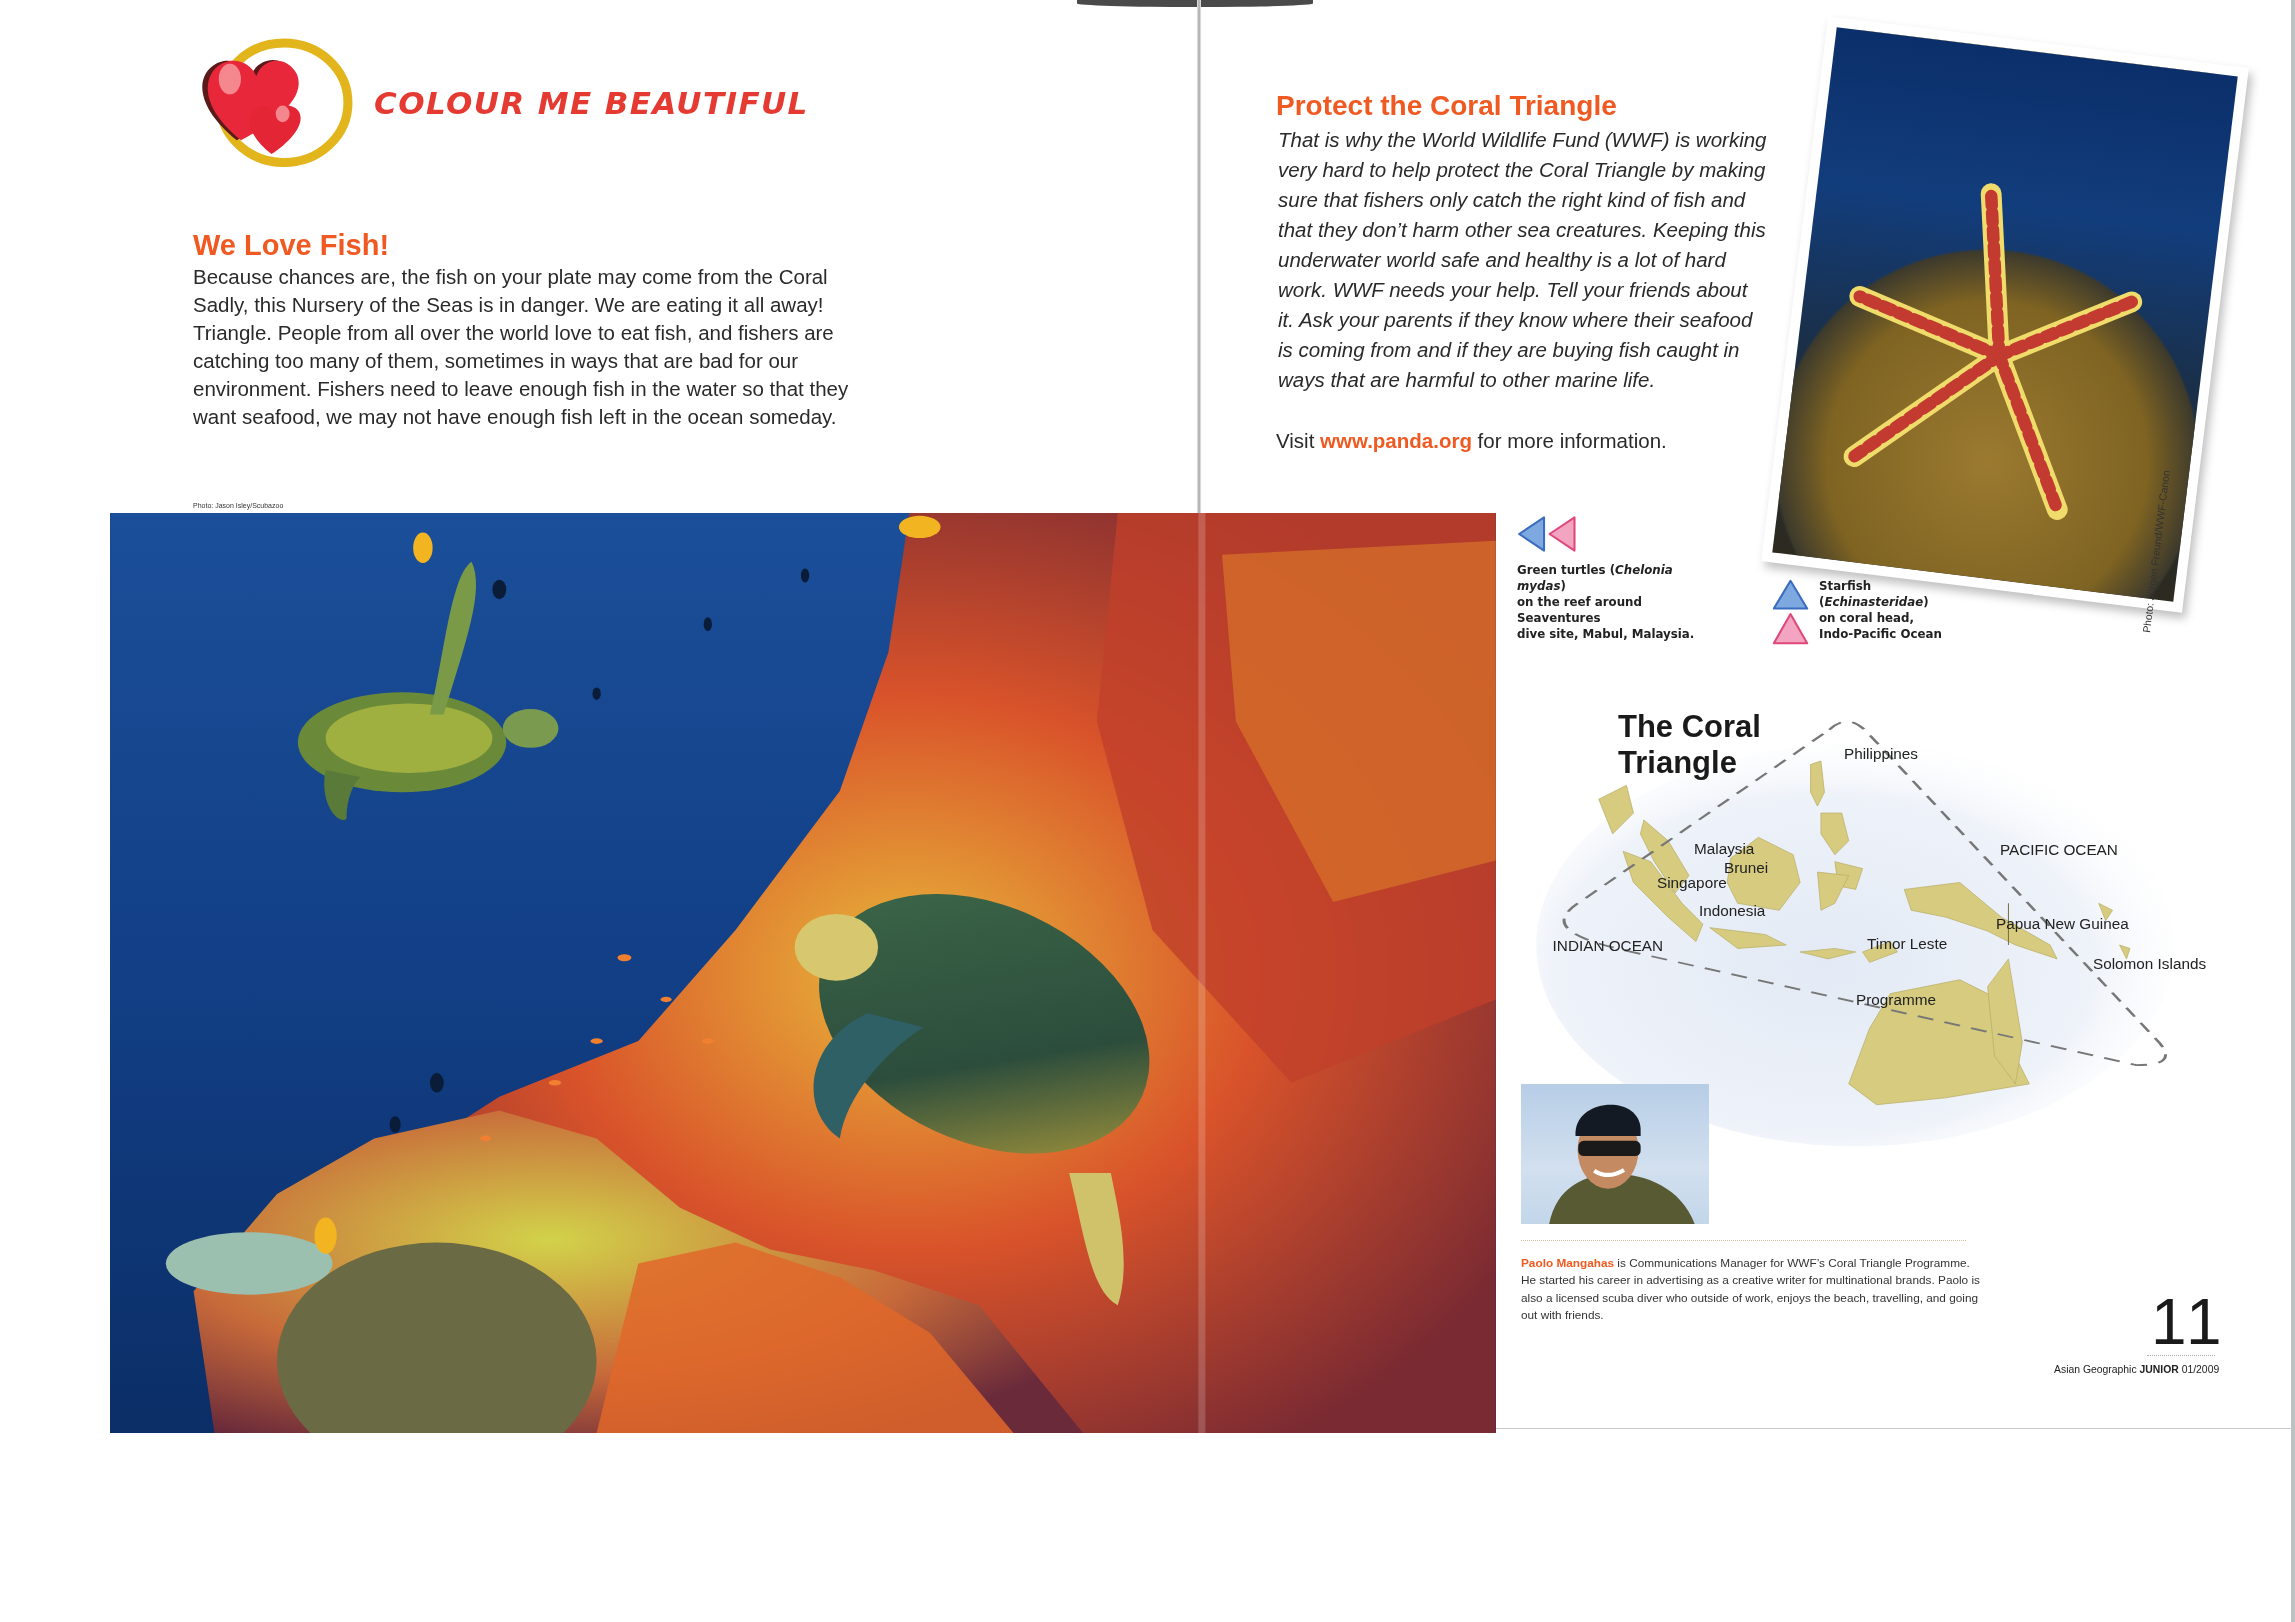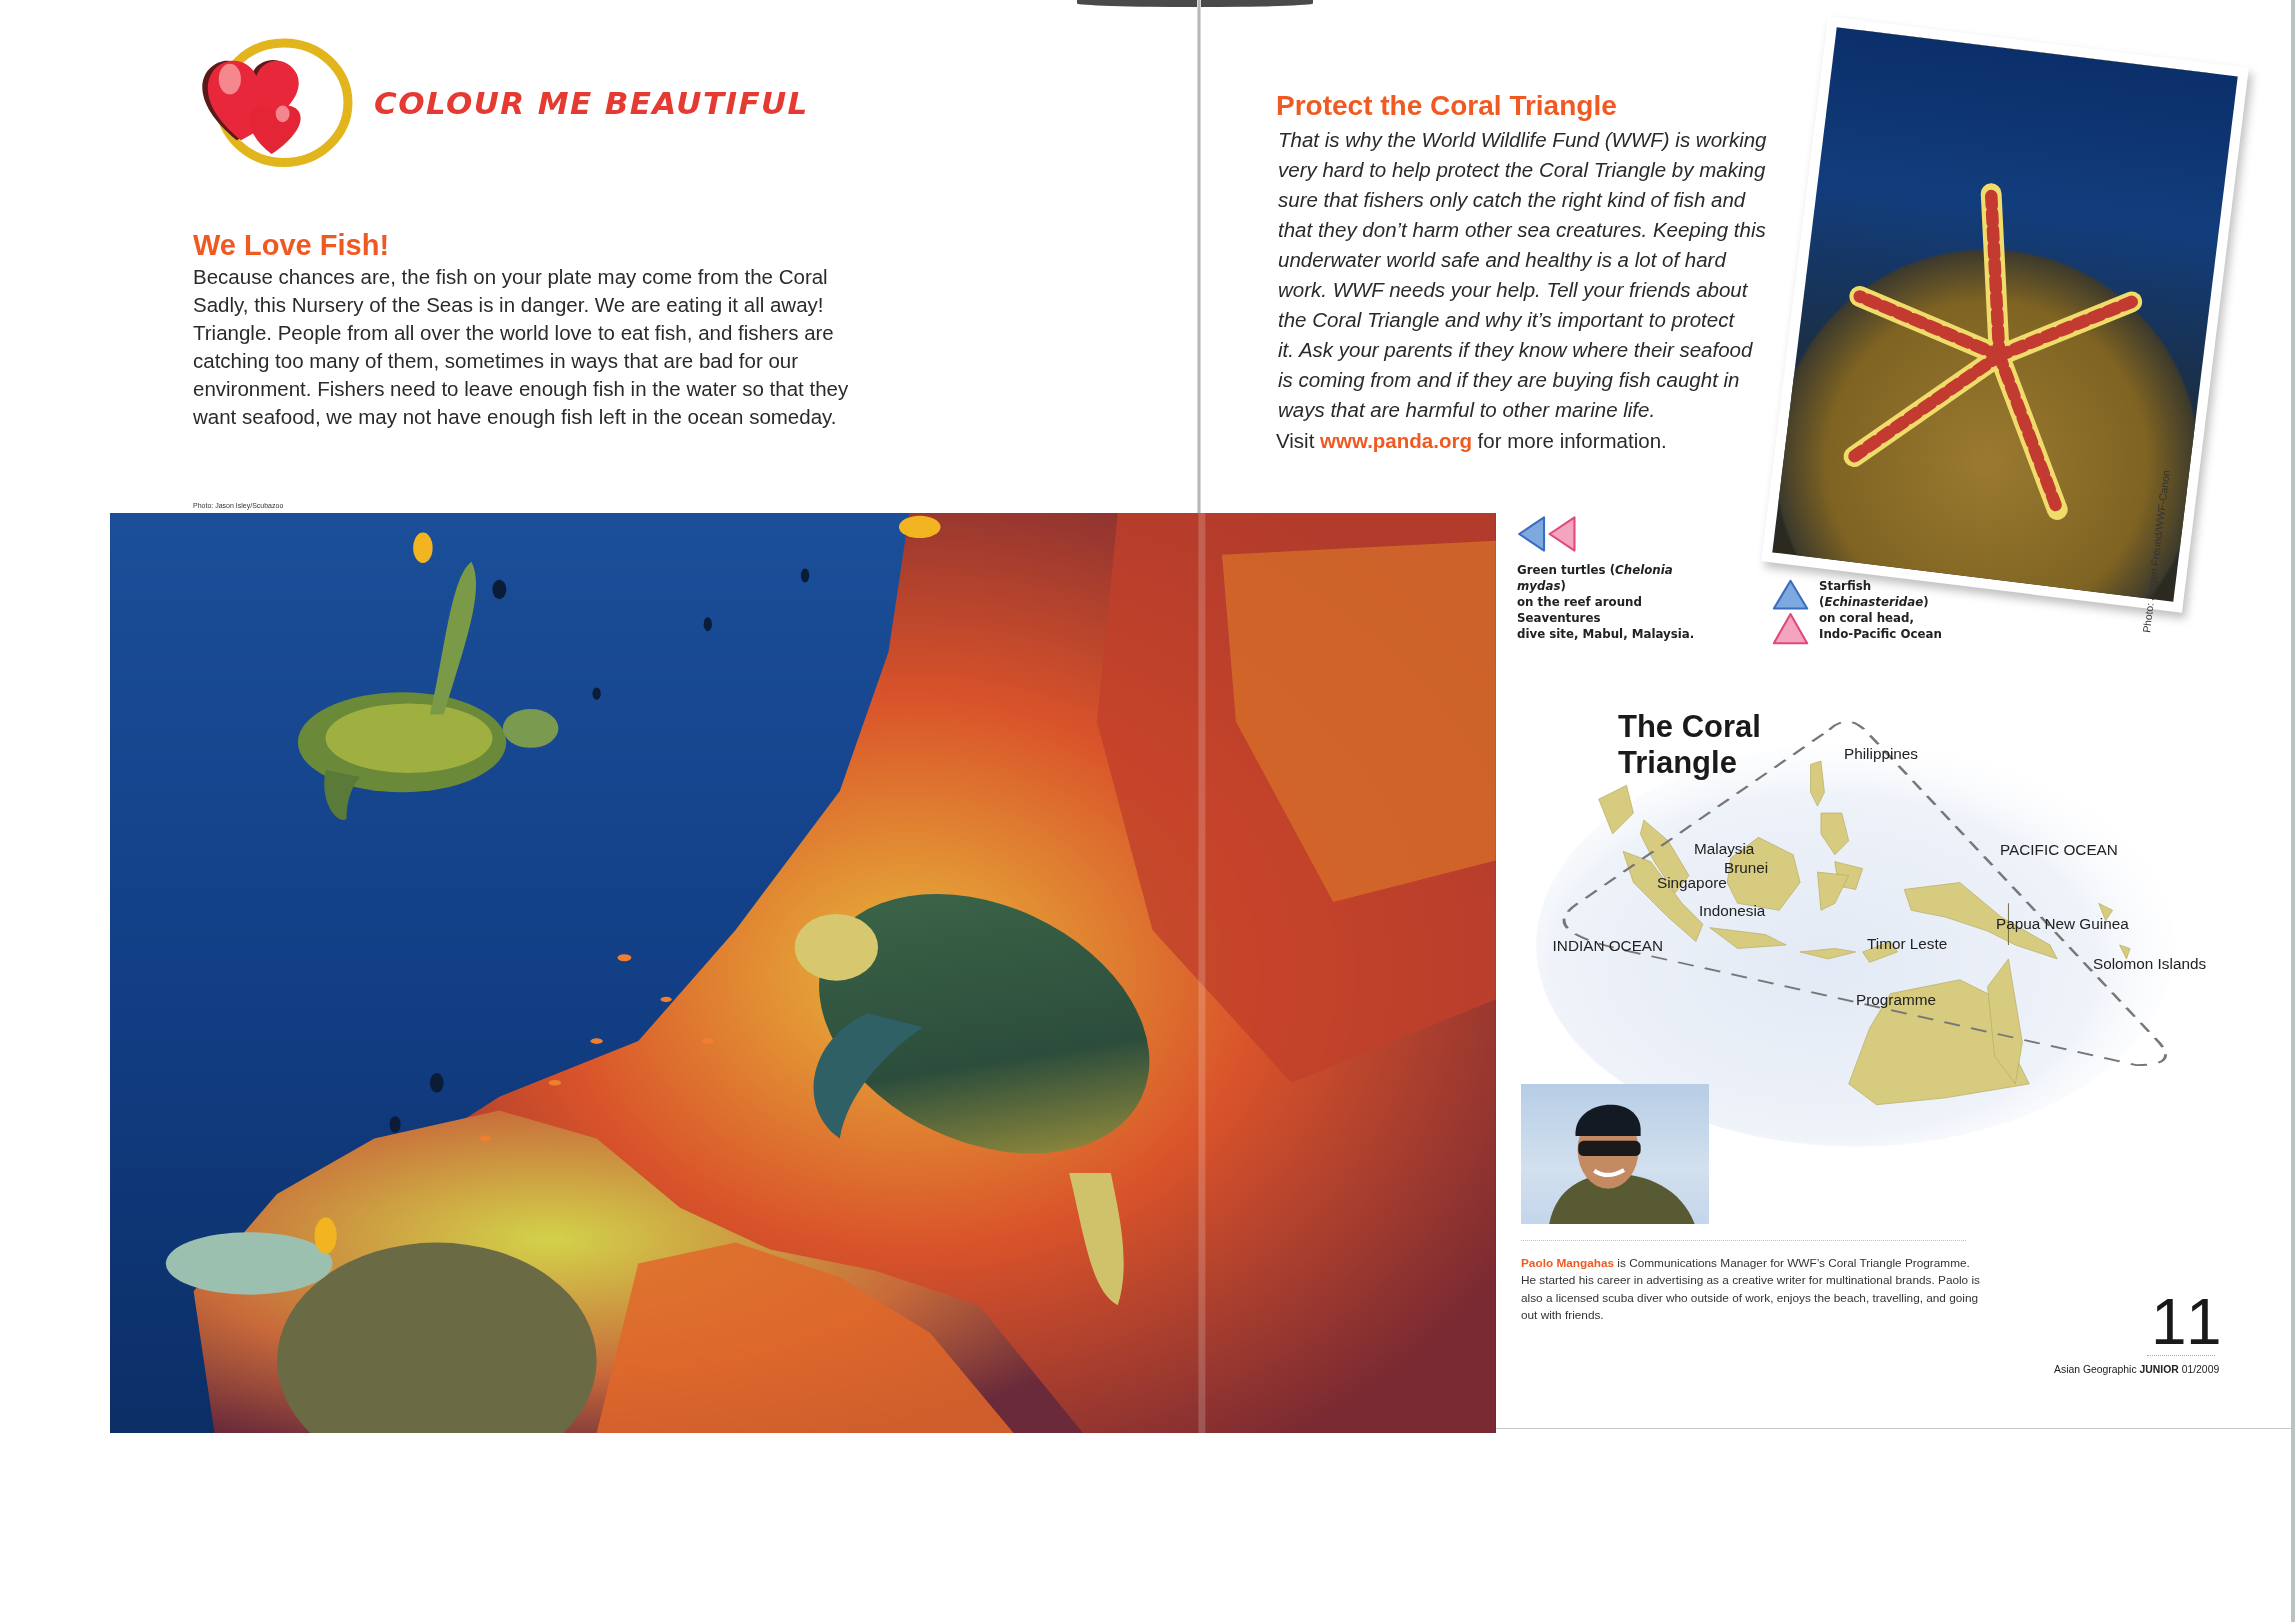--- a/index.html
+++ b/index.html
@@ -167,21 +167,20 @@
   </div>
 
   <div class="h-orange h2">Protect the Coral Triangle</div>
   <div class="body-right">
     <p>That is why the World Wildlife Fund (WWF) is working</p>
     <p>very hard to help protect the Coral Triangle by making</p>
     <p>sure that fishers only catch the right kind of fish and</p>
     <p>that they don’t harm other sea creatures. Keeping this</p>
     <p>underwater world safe and healthy is a lot of hard</p>
     <p>work. WWF needs your help. Tell your friends about</p>
-    <p>the Coral Triangle and why it’s important to protect</p>
     <p>it. Ask your parents if they know where their seafood</p>
     <p>is coming from and if they are buying fish caught in</p>
     <p>ways that are harmful to other marine life.</p>
   </div>
   <div class="visit">
     <span>Visit </span><span class="link">www.panda.org</span><span> for more information.</span>
   </div>
 
   <div class="starfish-frame">
     <div class="starfish-photo">

